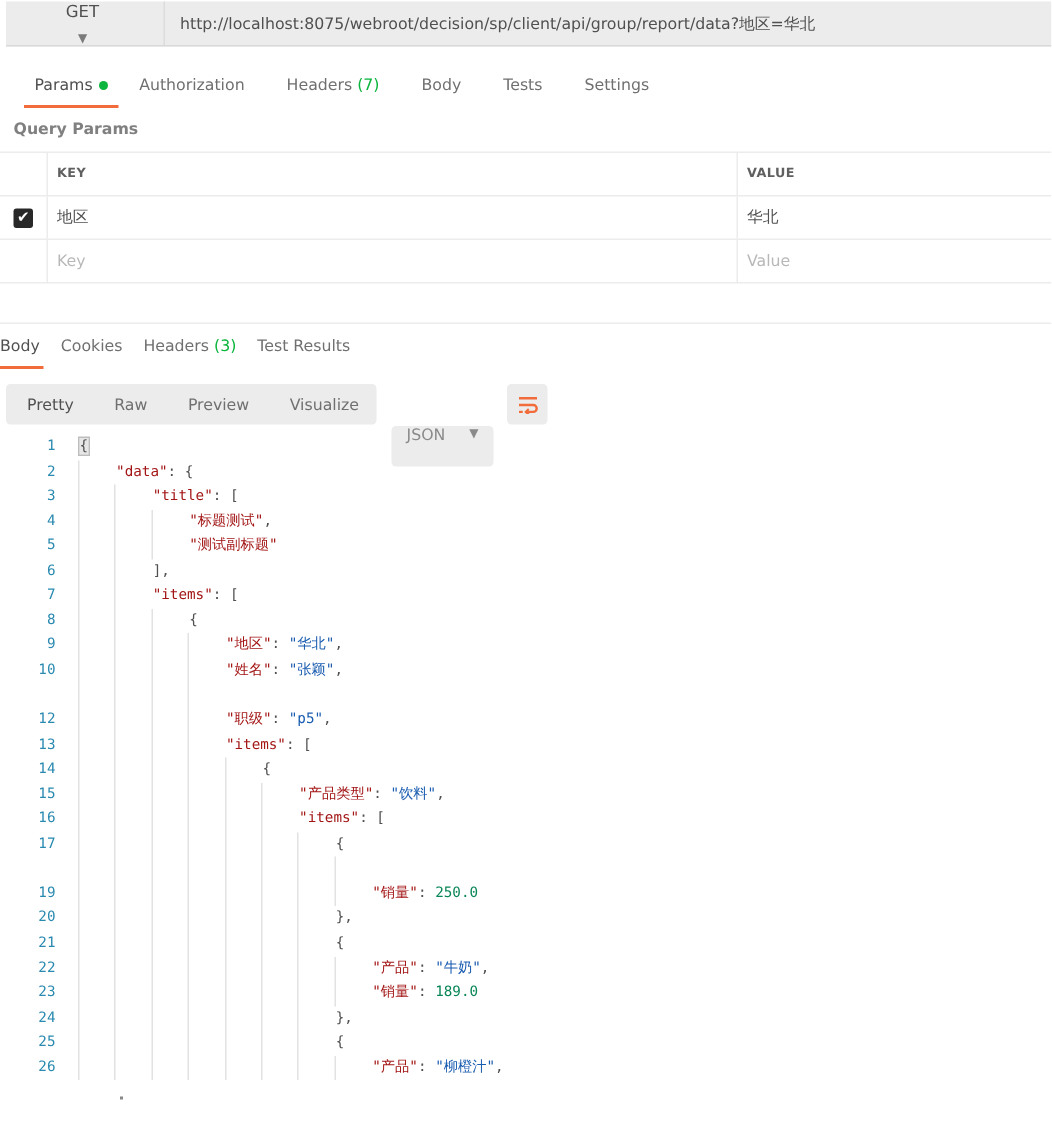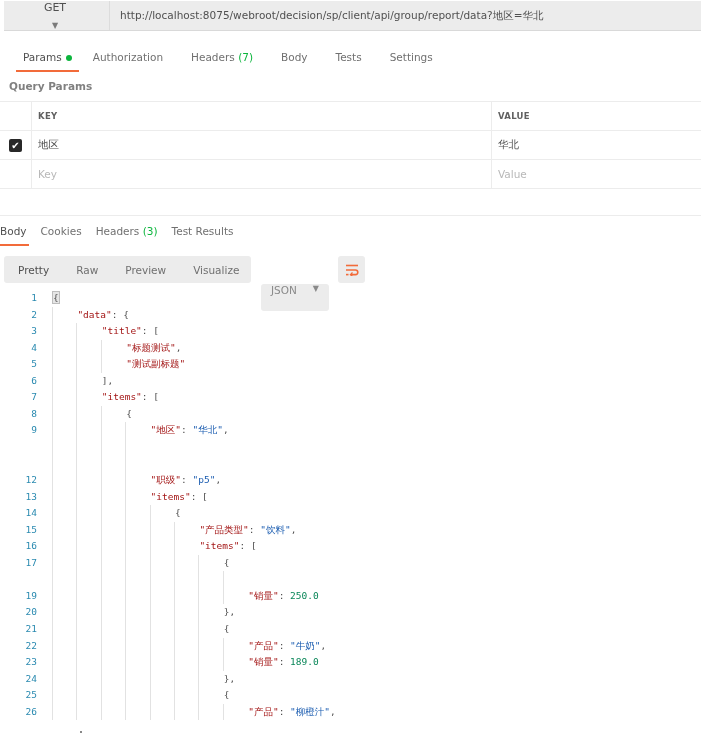--- a/index.html
+++ b/index.html
@@ -139,20 +139,21 @@
 <div class="code" id="code">
     <div class="line" style="top: 0px; width: 701px;"><span class="ln">1</span><span class="txt" style="left: 53px;"><span class="p bracket-hl">{</span></span></div>
     <div class="line" style="top: 16.55px; width: 701px;"><span class="ln">2</span><span class="txt" style="left: 77.4px;"><span class="k">"data"</span><span class="p">: {</span></span></div>
     <div class="line" style="top: 33.1px; width: 701px;"><span class="ln">3</span><span class="txt" style="left: 101.8px;"><span class="k">"title"</span><span class="p">: [</span></span></div>
     <div class="line" style="top: 49.65px; width: 701px;"><span class="ln">4</span><span class="txt" style="left: 126.2px;"><span class="k">"标题测试"</span><span class="p">,</span></span></div>
     <div class="line" style="top: 66.2px; width: 701px;"><span class="ln">5</span><span class="txt" style="left: 126.2px;"><span class="k">"测试副标题"</span></span></div>
     <div class="line" style="top: 82.75px; width: 701px;"><span class="ln">6</span><span class="txt" style="left: 101.8px;"><span class="p">],</span></span></div>
     <div class="line" style="top: 99.3px; width: 701px;"><span class="ln">7</span><span class="txt" style="left: 101.8px;"><span class="k">"items"</span><span class="p">: [</span></span></div>
     <div class="line" style="top: 115.85px; width: 701px;"><span class="ln">8</span><span class="txt" style="left: 126.2px;"><span class="p">{</span></span></div>
     <div class="line" style="top: 132.4px; width: 701px;"><span class="ln">9</span><span class="txt" style="left: 150.6px;"><span class="k">"地区"</span><span class="p">: </span><span class="s">"华北"</span><span class="p">,</span></span></div>
+    <div class="line" style="top: 148.95px; width: 701px;"><span class="ln">10</span><span class="txt" style="left: 150.6px;"><span class="k">"姓名"</span><span class="p">: </span><span class="s">"张颖"</span><span class="p">,</span></span></div>
     <div class="line" style="top: 182.05px; width: 701px;"><span class="ln">12</span><span class="txt" style="left: 150.6px;"><span class="k">"职级"</span><span class="p">: </span><span class="s">"p5"</span><span class="p">,</span></span></div>
     <div class="line" style="top: 198.6px; width: 701px;"><span class="ln">13</span><span class="txt" style="left: 150.6px;"><span class="k">"items"</span><span class="p">: [</span></span></div>
     <div class="line" style="top: 215.15px; width: 701px;"><span class="ln">14</span><span class="txt" style="left: 175px;"><span class="p">{</span></span></div>
     <div class="line" style="top: 231.7px; width: 701px;"><span class="ln">15</span><span class="txt" style="left: 199.4px;"><span class="k">"产品类型"</span><span class="p">: </span><span class="s">"饮料"</span><span class="p">,</span></span></div>
     <div class="line" style="top: 248.25px; width: 701px;"><span class="ln">16</span><span class="txt" style="left: 199.4px;"><span class="k">"items"</span><span class="p">: [</span></span></div>
     <div class="line" style="top: 264.8px; width: 701px;"><span class="ln">17</span><span class="txt" style="left: 223.8px;"><span class="p">{</span></span></div>
     <div class="line" style="top: 297.9px; width: 701px;"><span class="ln">19</span><span class="txt" style="left: 248.2px;"><span class="k">"销量"</span><span class="p">: </span><span class="n">250.0</span></span></div>
     <div class="line" style="top: 314.45px; width: 701px;"><span class="ln">20</span><span class="txt" style="left: 223.8px;"><span class="p">},</span></span></div>
     <div class="line" style="top: 331px; width: 701px;"><span class="ln">21</span><span class="txt" style="left: 223.8px;"><span class="p">{</span></span></div>
     <div class="line" style="top: 347.55px; width: 627px;"><span class="ln">22</span><span class="txt" style="left: 248.2px;"><span class="k">"产品"</span><span class="p">: </span><span class="s">"牛奶"</span><span class="p">,</span></span></div>

